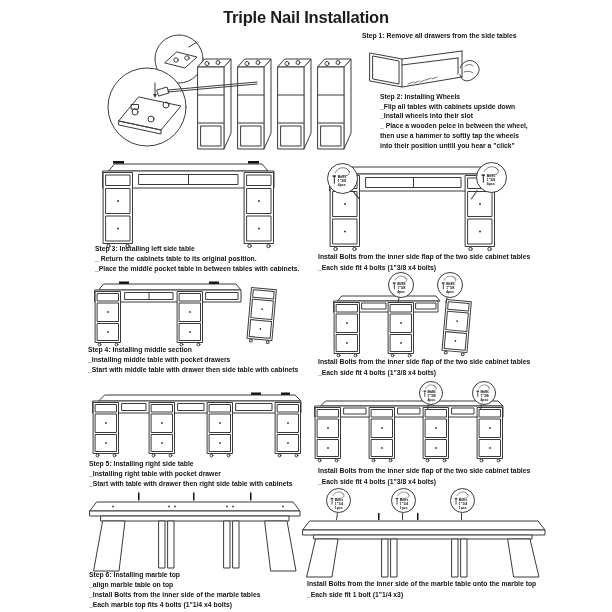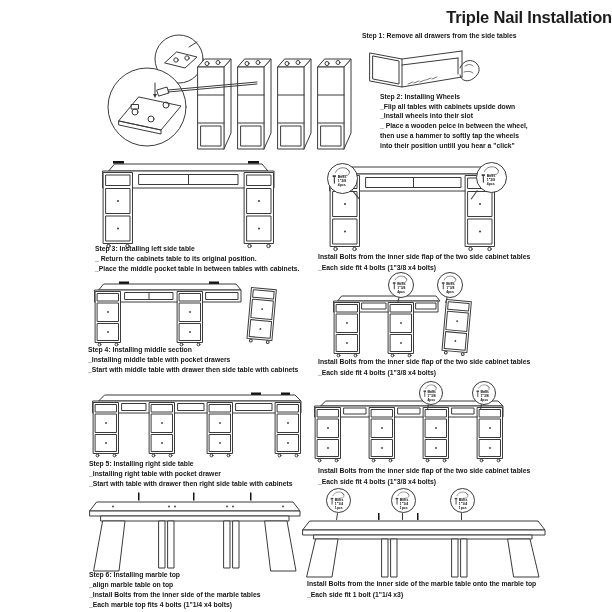--- a/index.html
+++ b/index.html
@@ -1,18 +1,18 @@
 <!DOCTYPE html>
 <html><head>
 <meta charset="utf-8">
 <style>
   html,body{margin:0;padding:0;background:#ffffff;}
   .page{position:relative;width:612px;height:612px;background:#ffffff;overflow:hidden;
         font-family:"Liberation Sans",sans-serif;color:#1b1b1b;}
-  .title{position:absolute;left:0;top:8px;width:612px;text-align:right;
+  .title{position:absolute;left:0;top:8px;width:612px;text-align:center;
          font-size:16.5px;font-weight:600;letter-spacing:-0.2px;}
   .txt{position:absolute;font-size:6.8px;font-weight:600;line-height:9.9px;
        white-space:nowrap;color:#161616;}
   .txt.note{line-height:11.4px;}
   .txt.s2{line-height:9.7px;}
   .fig{position:absolute;}
   .ln{fill:none;stroke:#3b3b3b;stroke-width:1;stroke-linejoin:round;stroke-linecap:round;}
   .ln2{fill:none;stroke:#3b3b3b;stroke-width:0.7;stroke-linejoin:round;stroke-linecap:round;}
   .f{fill:#ffffff;}
   .dot{fill:#3b3b3b;stroke:none;}

